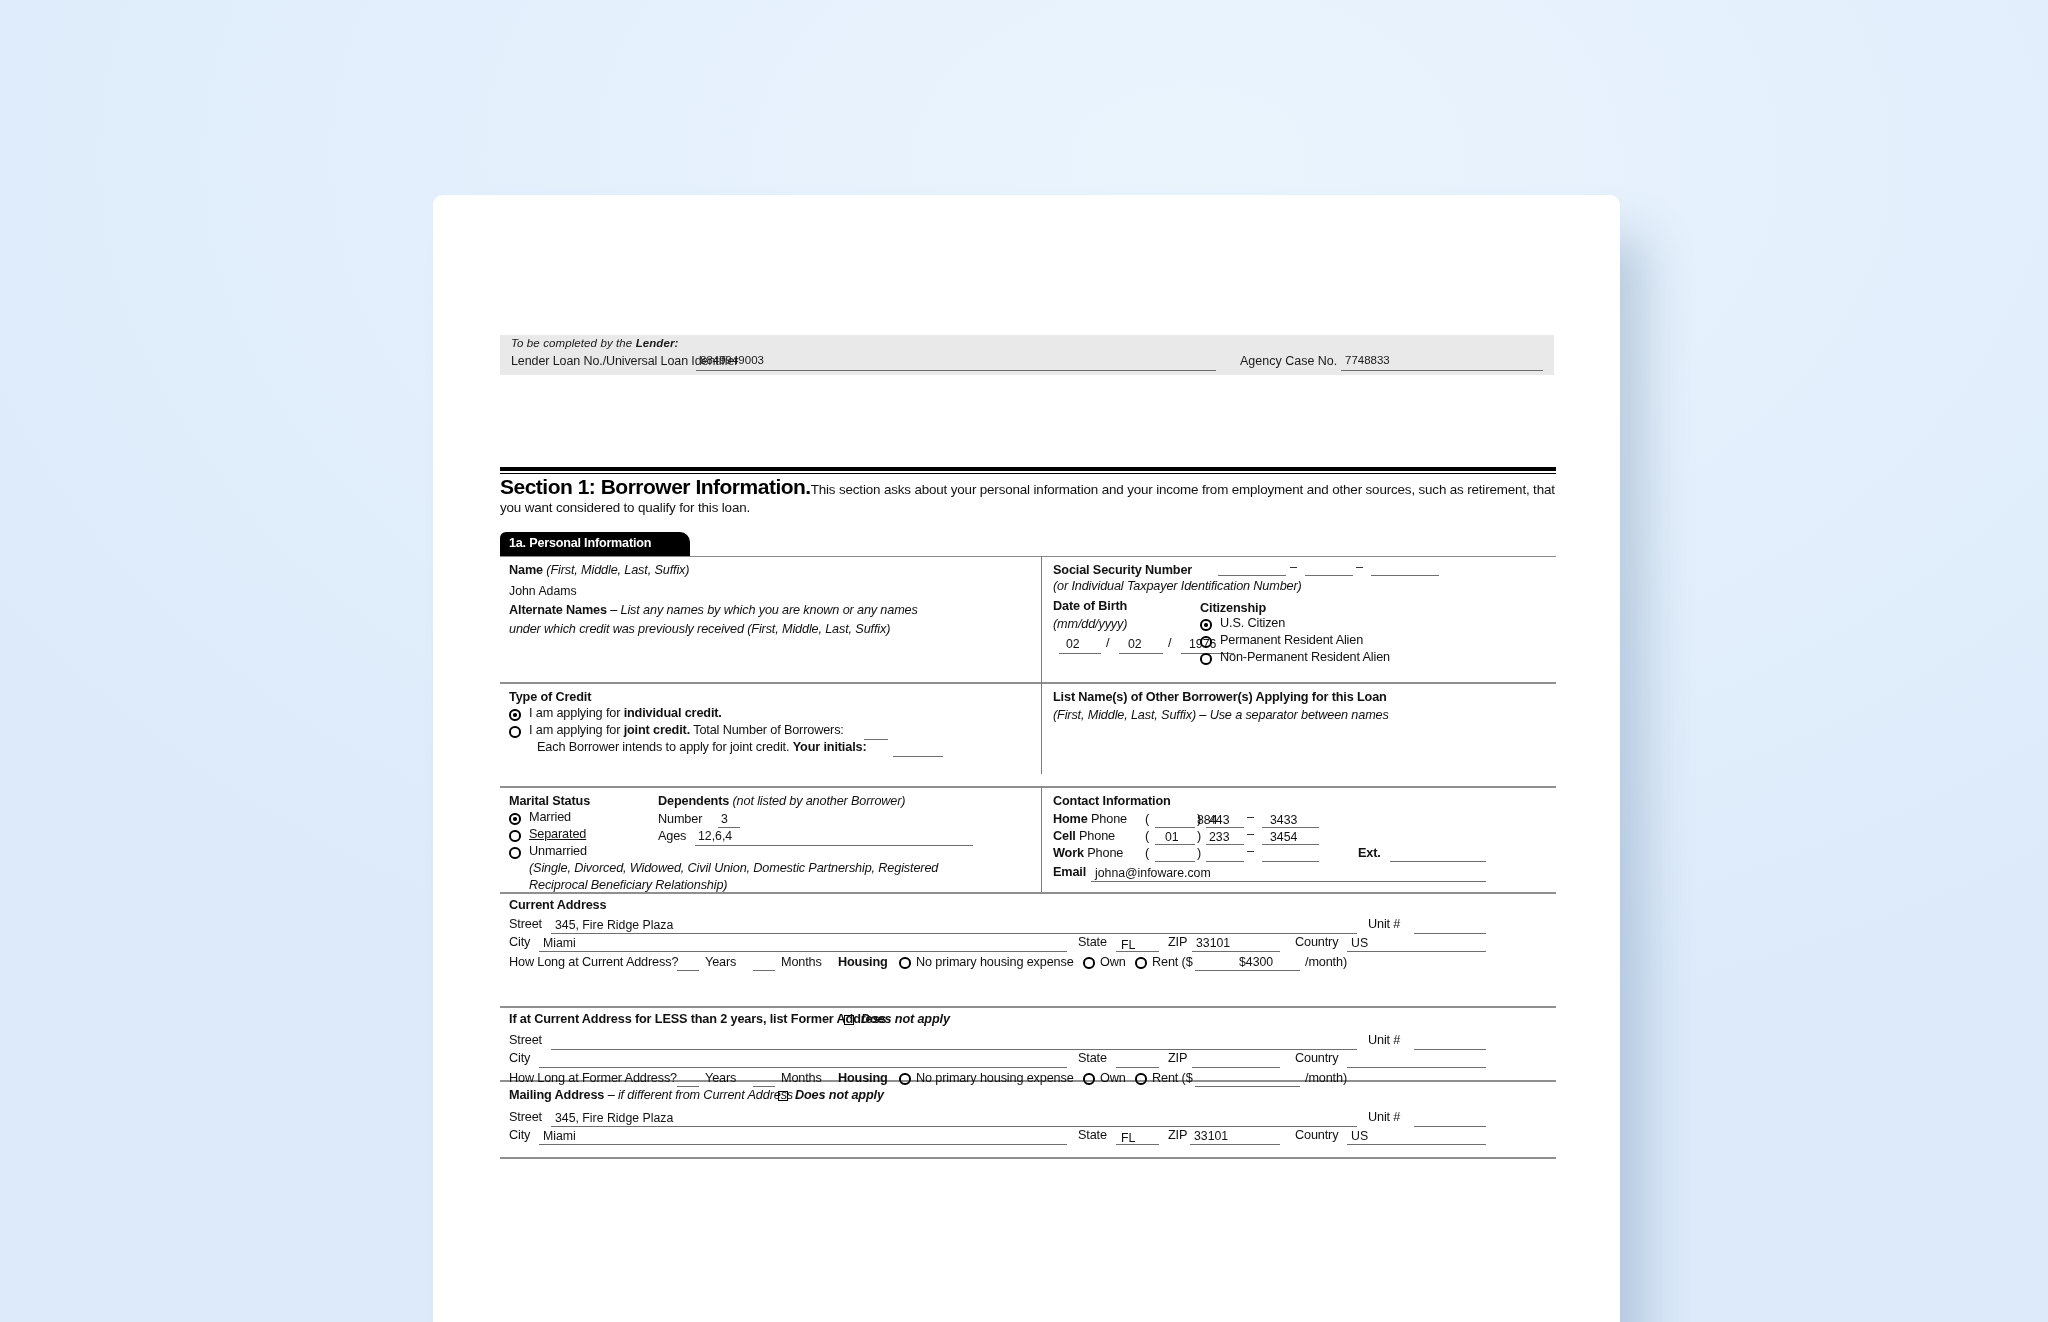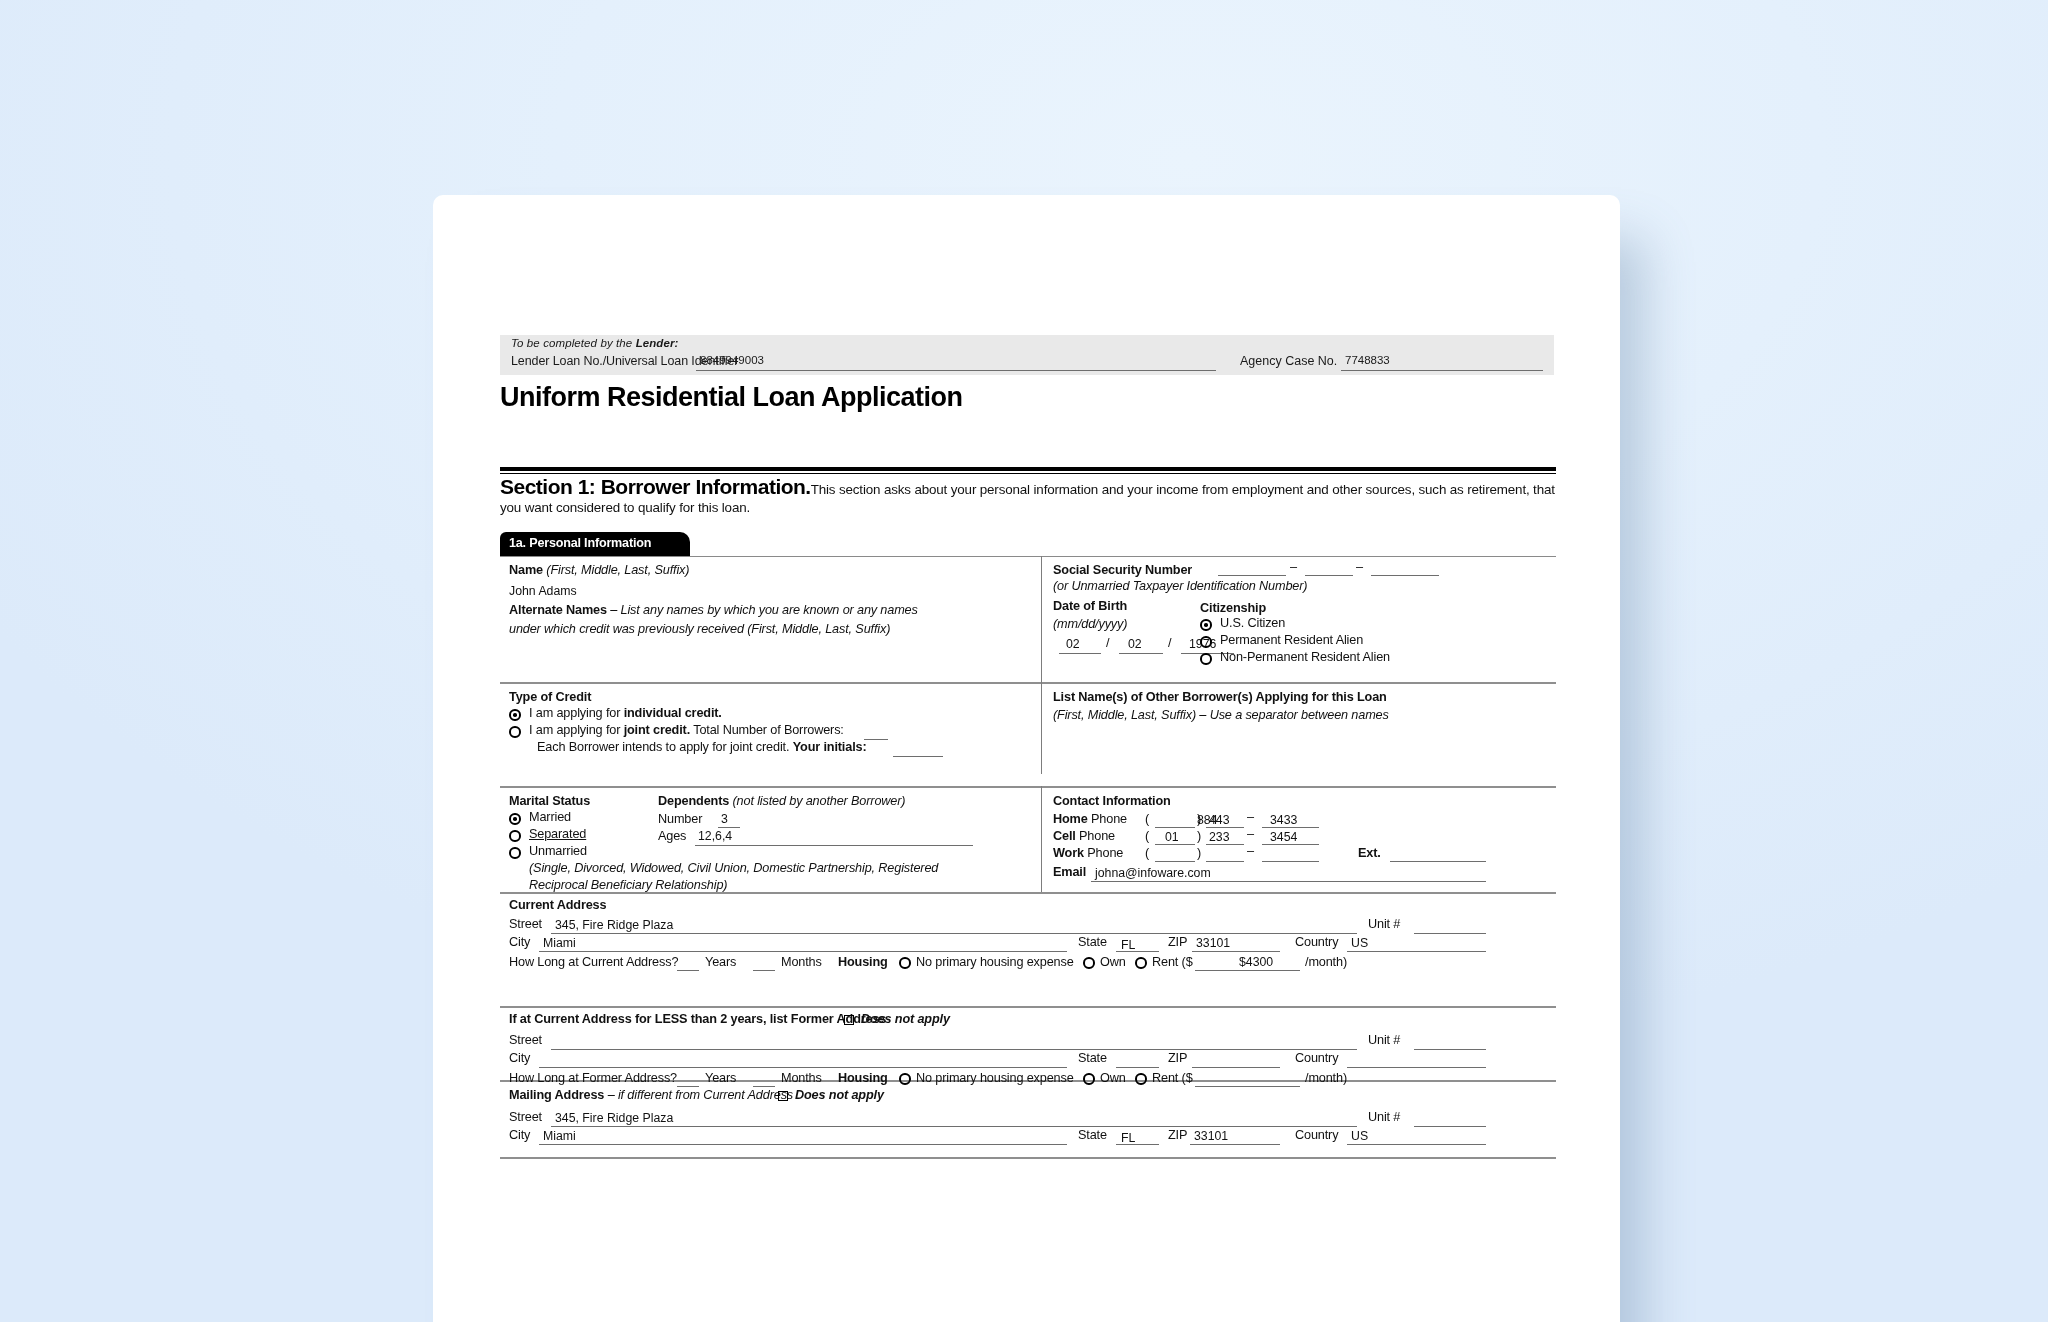--- a/index.html
+++ b/index.html
@@ -82,21 +82,20 @@
         <span>To be completed by the </span><b>Lender:</b>
       </div>
       <div class="lender-l2">Lender Loan No./Universal Loan Identifier</div>
       <div class="ll-val">8849949003</div>
       <div class="ll-rule"></div>
       <div class="agency-lbl">Agency Case No.</div>
       <div class="ag-val">7748833</div>
       <div class="ag-rule"></div>
     </div>
 
-    <div class="doc-title">Uniform Residential Loan Application</div>
 
     <div class="rule-thick"></div>
     <div class="rule-thin"></div>
 
     <div class="sec-line">
       <span class="sec-h">Section 1: Borrower Information.</span><span>This section asks about your personal information and your income from employment and other sources, such as retirement, that you want considered to qualify for this loan.</span>
     </div>
 
     <div class="tab">
       <span>1a. Personal Information</span>
@@ -129,21 +128,21 @@
 
     <div class="cell t b" style="left:620px;top:368px;">Social Security Number</div>
     <div class="uline" style="left:785px;top:380px;width:68px;"></div>
     <div class="cell val" style="left:795px;top:367px;"></div>
     <div class="cell t" style="left:857px;top:365px;">–</div>
     <div class="uline" style="left:872px;top:380px;width:48px;"></div>
     <div class="cell val" style="left:880px;top:367px;"></div>
     <div class="cell t" style="left:923px;top:365px;">–</div>
     <div class="uline" style="left:938px;top:380px;width:68px;"></div>
     <div class="cell val" style="left:946px;top:367px;"></div>
-    <div class="cell t i" style="left:620px;top:384px;">(or Unmarried Taxpayer Identification Number)</div>
+    <div class="cell t i" style="left:620px;top:384px;">(or Individual Taxpayer Identification Number)</div>
 
     <div class="cell t b" style="left:620px;top:404px;">Date of Birth</div>
     <div class="cell t i" style="left:620px;top:422px;">(mm/dd/yyyy)</div>
 
     <div class="cell val" style="left:633px;top:442px;">02</div>
     <div class="uline" style="left:626px;top:458px;width:42px;"></div>
     <div class="cell t" style="left:673px;top:441px;">/</div>
     <div class="cell val" style="left:695px;top:442px;">02</div>
     <div class="uline" style="left:686px;top:458px;width:44px;"></div>
     <div class="cell t" style="left:735px;top:441px;">/</div>

